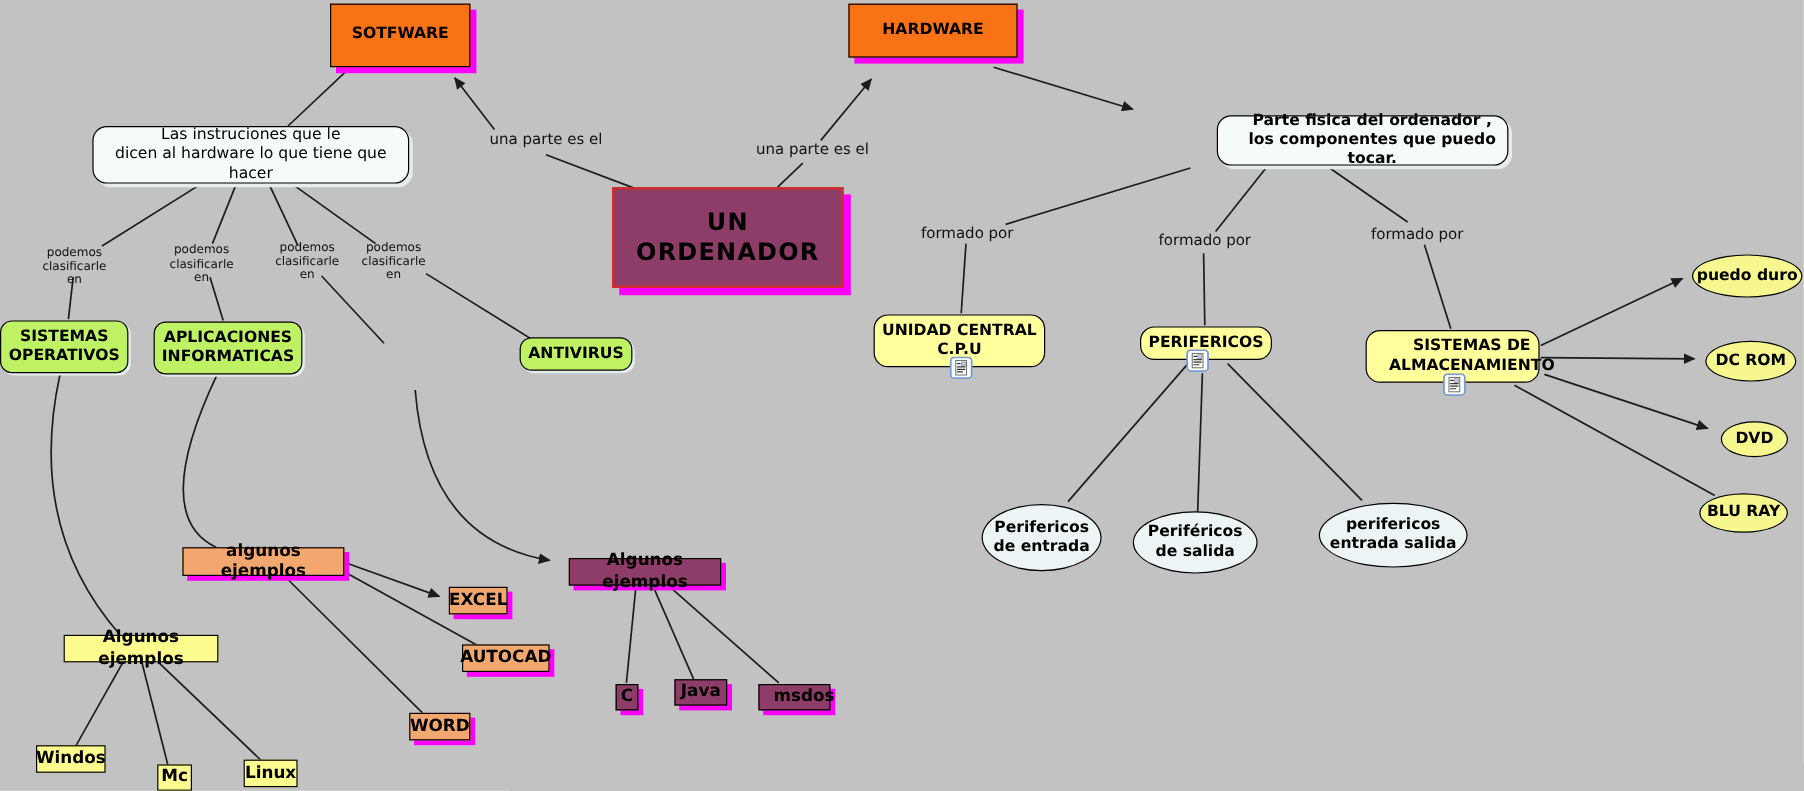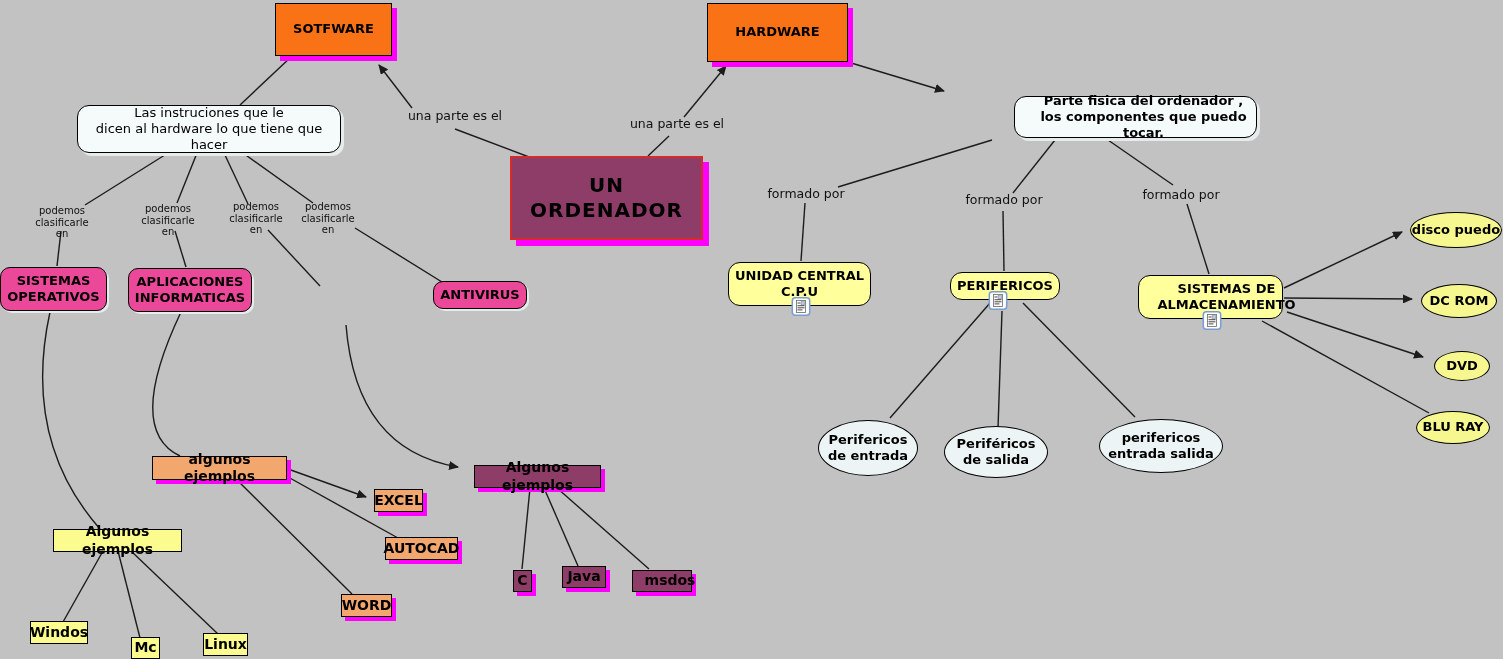--- a/index.html
+++ b/index.html
@@ -10,21 +10,21 @@
   #edges{position:absolute;left:0;top:0;width:1503px;height:659px;z-index:1;}
   .node{
     position:absolute;z-index:2;box-sizing:border-box;
     display:flex;align-items:center;justify-content:center;
     text-align:center;color:#000;white-space:pre-line;line-height:1.25;
   }
   .pink{background:#f97316;border:1px solid #000000;box-shadow:5px 5px 0 #FF00FF;font-weight:bold;font-size:13px;}
   .root{background:#8E3D68;border:2px solid #D42B2B;box-shadow:6px 6px 0 #FF00FF;font-weight:bold;font-size:20px;letter-spacing:1px;}
   .whitebox{background:#F5FAFA;border:1px solid #000;border-radius:12px;box-shadow:3px 3px 0 #E6ECEC;font-size:13px;}
   .whitebox.bold{font-weight:bold;}
-  .cat{background:#ec4899;border:1px solid #000;border-radius:10px;box-shadow:2px 2px 0 #E6ECEC;font-weight:bold;font-size:13px;}
+  .cat{background:#bef264;border:1px solid #000;border-radius:10px;box-shadow:2px 2px 0 #E6ECEC;font-weight:bold;font-size:13px;}
   .yellownode{background:#FFFF9C;border:1.5px solid #000;border-radius:12px;font-weight:bold;font-size:13px;}
   .orange{background:#F2A76F;border:1px solid #000;box-shadow:4px 4px 0 #FF00FF;font-weight:bold;font-size:14px;}
   .plum{background:#8E3D68;border:1px solid #000;box-shadow:4px 4px 0 #FF00FF;font-weight:bold;font-size:14px;}
   .yellowsq{background:#FBFB8E;border:1.5px solid #000;font-weight:bold;font-size:14px;}
   .ellipse{border-radius:50%;border:1.5px solid #000;font-weight:bold;font-size:13px;}
   .ellipse.white{background:#EDF4F5;}
   .ellipse.yellow{background:#F7F78F;}
   .conn-label{
     position:absolute;z-index:2;font-size:12.5px;color:#111;text-align:center;
     white-space:pre-line;line-height:1.15;
@@ -80,21 +80,21 @@
       <line x1="1002" y1="311" x2="998" y2="428"></line>
       <line x1="1023" y1="303" x2="1135" y2="417"></line>
       <line x1="1284" y1="288" x2="1402" y2="232" marker-end="url(#arr)"></line>
       <line x1="1284" y1="298" x2="1412" y2="299" marker-end="url(#arr)"></line>
       <line x1="1287" y1="312" x2="1423" y2="357" marker-end="url(#arr)"></line>
       <line x1="1262" y1="321" x2="1429" y2="413"></line>
     </g>
   </svg>
 
   <div class="node pink" style="left:275px;top:3px;width:117px;height:53px;">SOTFWARE</div>
-  <div class="node pink" style="left:707px;top:3px;width:141px;height:59px;">HARDWARE</div>
+  <div class="node pink" style="left:707px;top:3px;width:141px;height:45px;">HARDWARE</div>
   <div class="node root" style="left:510px;top:156px;width:193px;height:84px;">UN ORDENADOR</div>
 
   <div class="node whitebox" style="left:77px;top:105px;width:264px;height:48px;">Las instruciones que le
 dicen al hardware lo que tiene que hacer</div>
   <div class="node whitebox bold" style="left:1014px;top:96px;width:243px;height:42px;padding-left:16px;">Parte fisica del ordenador ,
 los componentes que puedo tocar.</div>
 
   <div class="node cat" style="left:0px;top:267px;width:107px;height:44px;">SISTEMAS
 OPERATIVOS</div>
   <div class="node cat" style="left:128px;top:268px;width:124px;height:44px;">APLICACIONES
@@ -141,21 +141,21 @@
       </g>
   </svg>
 
   <div class="node ellipse white" style="left:818px;top:420px;width:100px;height:56px;">Perifericos
 de entrada</div>
   <div class="node ellipse white" style="left:944px;top:426px;width:104px;height:52px;">Periféricos
 de salida</div>
   <div class="node ellipse white" style="left:1099px;top:419px;width:124px;height:54px;">perifericos
 entrada salida</div>
 
-  <div class="node ellipse yellow" style="left:1410px;top:212px;width:92px;height:36px;">disco puedo</div>
+  <div class="node ellipse yellow" style="left:1410px;top:212px;width:92px;height:36px;">puedo duro</div>
   <div class="node ellipse yellow" style="left:1421px;top:284px;width:76px;height:34px;">DC ROM</div>
   <div class="node ellipse yellow" style="left:1434px;top:351px;width:56px;height:30px;">DVD</div>
   <div class="node ellipse yellow" style="left:1416px;top:411px;width:74px;height:33px;">BLU RAY</div>
 
   <div class="node orange" style="left:152px;top:456px;width:135px;height:24px;">algunos ejemplos</div>
   <div class="node yellowsq" style="left:53px;top:529px;width:129px;height:23px;">Algunos ejemplos</div>
   <div class="node plum" style="left:474px;top:465px;width:127px;height:23px;">Algunos ejemplos</div>
 
   <div class="node orange" style="left:374px;top:489px;width:49px;height:23px;">EXCEL</div>
   <div class="node orange" style="left:385px;top:537px;width:73px;height:23px;">AUTOCAD</div>

